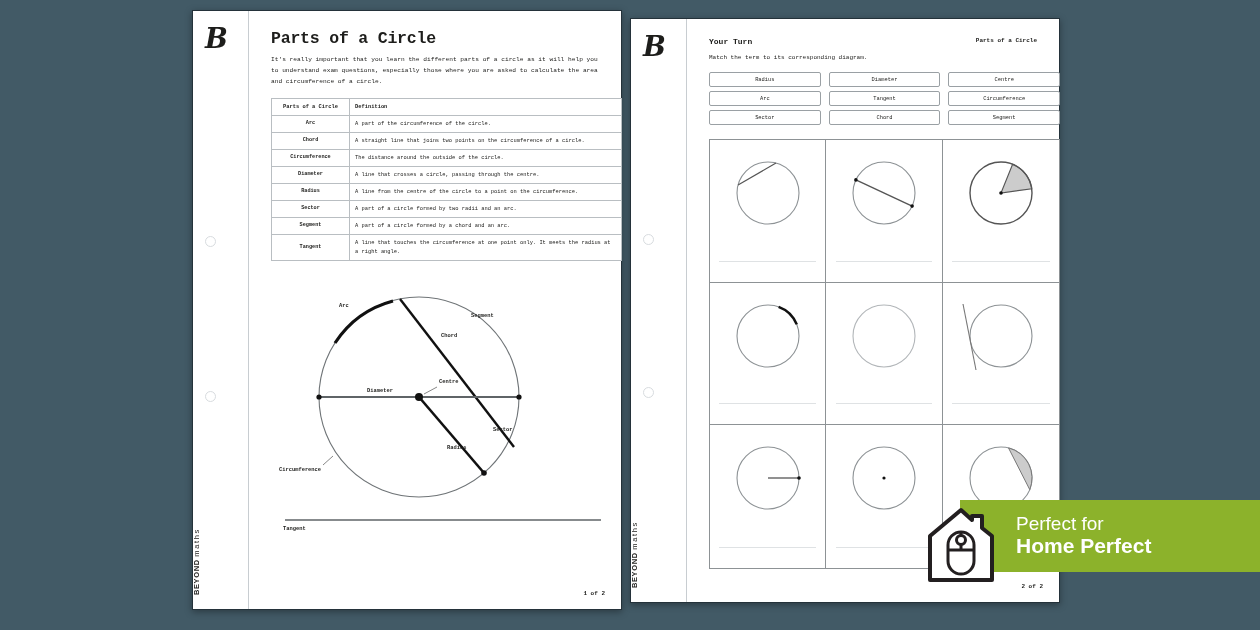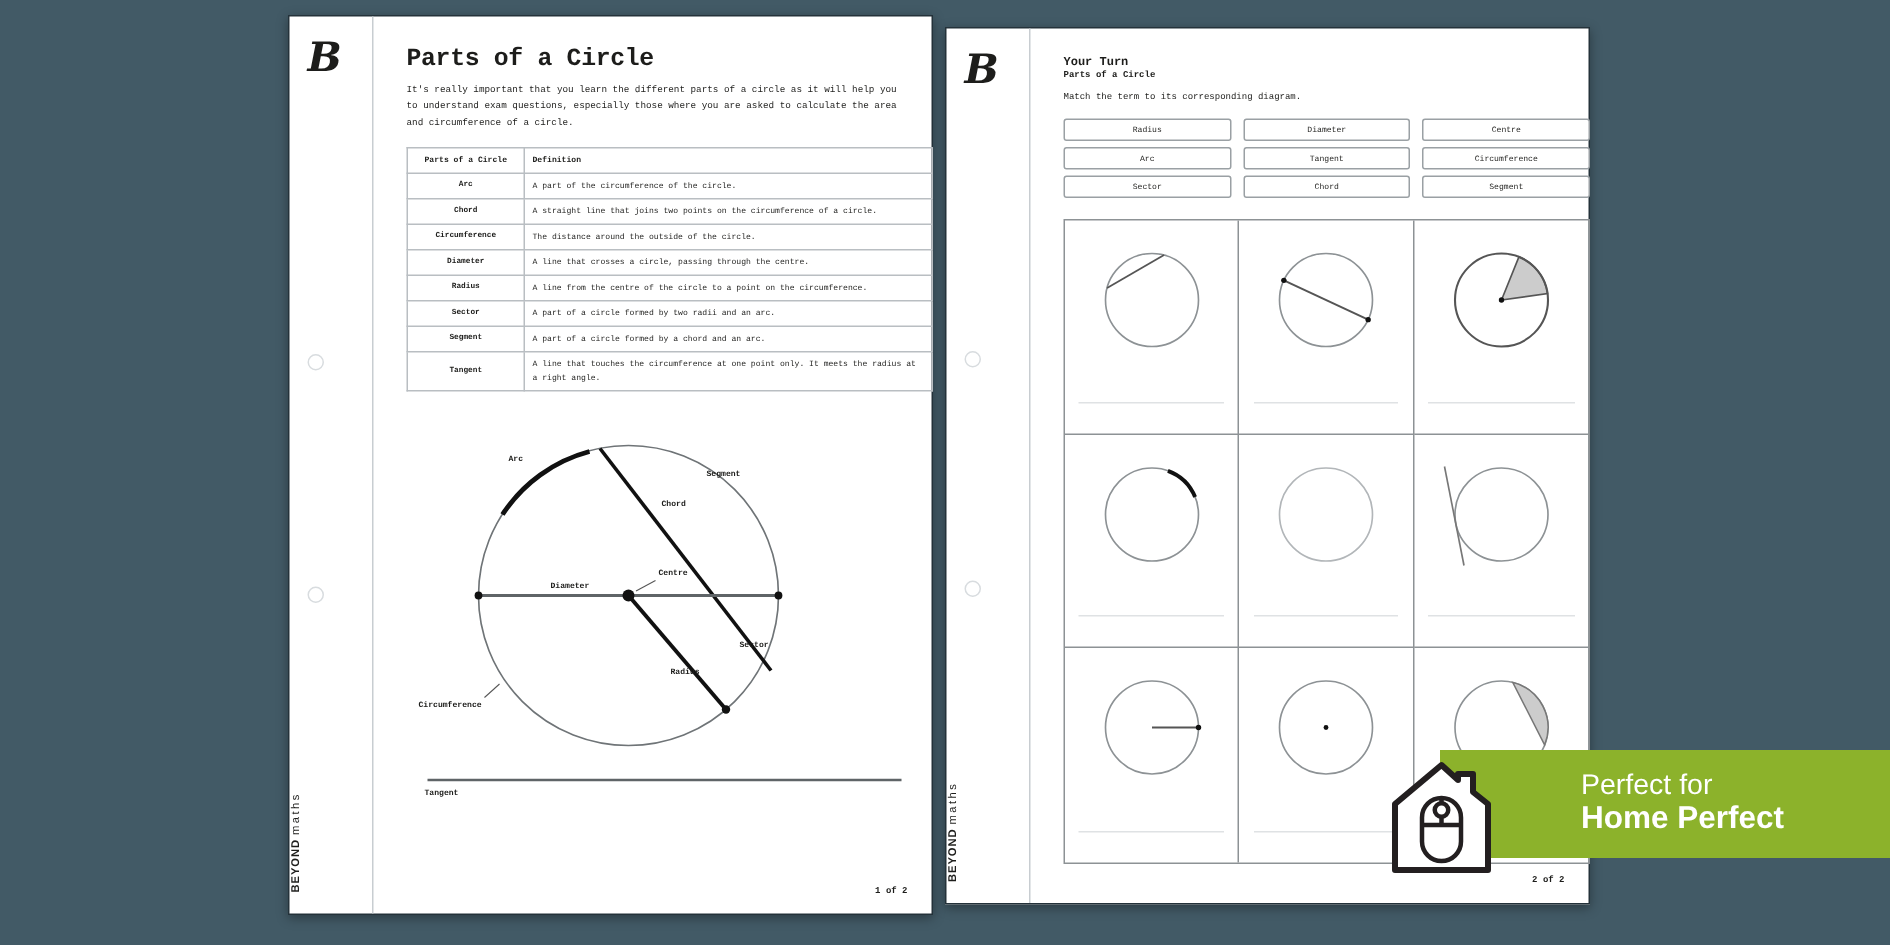--- a/index.html
+++ b/index.html
@@ -73,21 +73,21 @@
   table.defs td.c2 { text-align: left; }
 
   .fig-wrap { position: relative; margin-top: 14px; width: 351px; height: 265px; }
   .fig-wrap svg { position: absolute; left: 0; top: 0; }
   .lbl {
     position: absolute; font-size: 5.4px; font-weight: bold; color: #1d1d1b;
     white-space: nowrap;
   }
 
   
-  .p2-head { display: flex; justify-content: space-between; align-items: flex-start; flex-direction: column; }
+  .p2-head { display: flex; justify-content: space-between; align-items: flex-start; }
   .p2-title { font-size: 8px; font-weight: bold; color: #1d1d1b; }
   .p2-right { font-size: 6px; font-weight: bold; color: #1d1d1b; }
   .p2-sub { font-size: 6px; color: #1d1d1b; margin-top: 8px; }
 
   .terms { margin-top: 11px; width: 351px; }
   .terms-row { display: flex; gap: 8px; margin-bottom: 4px; }
   .term {
     flex: 1; border: 1px solid #9aa0a4; border-radius: 2px;
     font-size: 5.4px; text-align: center; padding: 3.5px 2px;
     color: #1d1d1b; background: #fff;
@@ -111,21 +111,21 @@
     position: absolute; left: 8%; right: 8%; bottom: 20px;
     border-bottom: 1px solid #dfe2e4;
   }
 
   
   .badge {
     position: absolute; left: 960px; top: 500px;
     width: 300px; height: 72px; background: #8cb22b;
     display: flex; align-items: center;
   }
-  .badge-txt { margin-left: 94px; color: #ffffff; line-height: 1.08; }
+  .badge-txt { margin-left: 56px; color: #ffffff; line-height: 1.08; }
   .badge-l1 { font-size: 19px; }
   .badge-l2 { font-size: 21px; font-weight: bold; }
   .badge-icon { position: absolute; left: -36px; top: 6px; }
 </style>
 </head>
 <body>
 
 <div class="stage">
 
   <div class="sheet" id="sheet-1">

